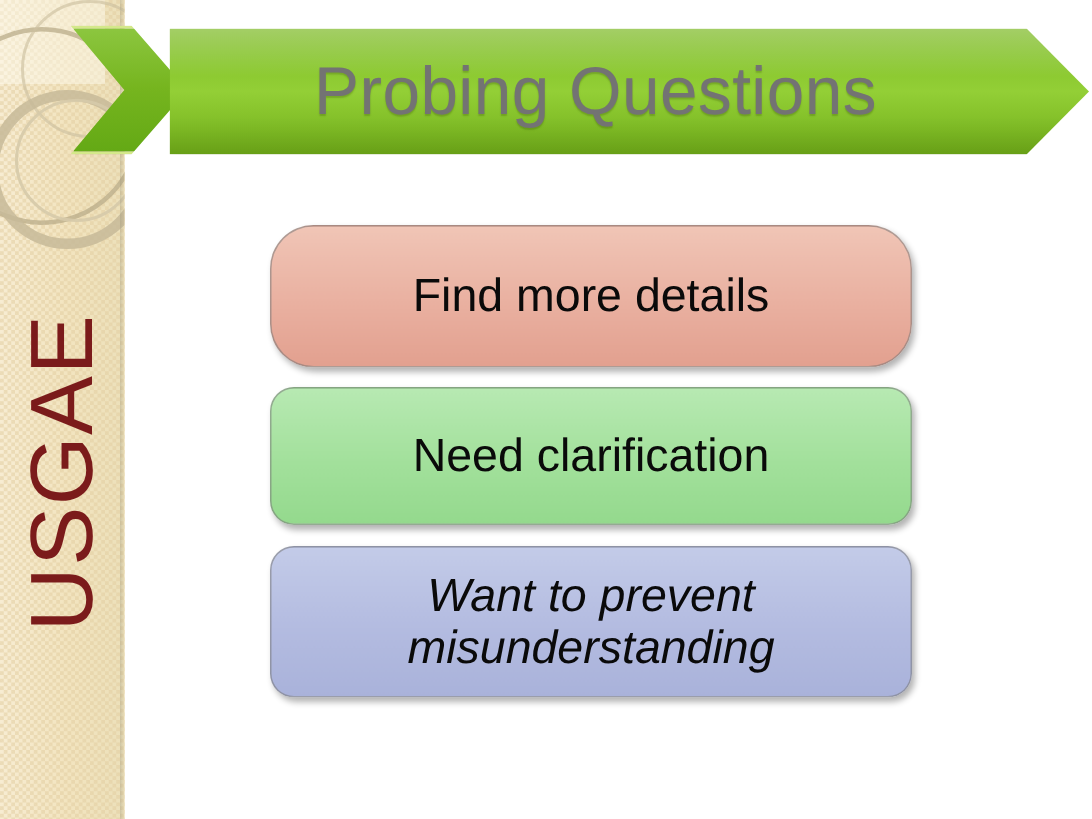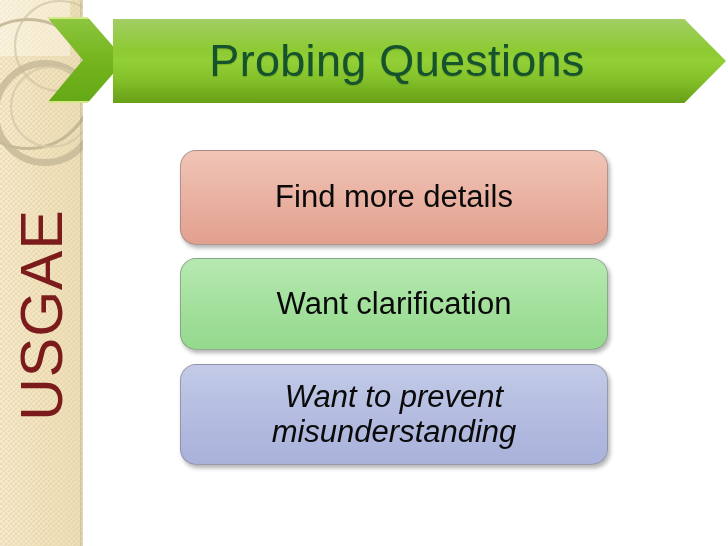--- a/index.html
+++ b/index.html
@@ -154,21 +154,21 @@
   }
   .banner-title {
     position: absolute;
     left: 113px;
     top: 19px;
     width: 568px;
     height: 84px;
     display: flex;
     align-items: center;
     justify-content: center;
-    color: #14532d;
+    color: #737373;
     font-size: 45px;
     font-weight: 400;
     letter-spacing: 0.3px;
     font-family: "Liberation Sans", sans-serif;
     text-shadow: 0 1px 1px rgba(60,90,10,0.30);
     white-space: nowrap;
   }
 
   
   .boxes {
@@ -192,20 +192,21 @@
     font-weight: 400;
     line-height: 1.12;
     font-family: "Liberation Sans", sans-serif;
     box-shadow: 2px 3px 4px rgba(0,0,0,0.30);
     border: 1px solid rgba(120,120,120,0.55);
   }
   .box-1 {
     top: 0px;
     height: 95px;
     background: linear-gradient(to bottom, #f0c5b6 0%, #e9b0a0 55%, #e2a08f 100%);
+    border-radius: 29px;
   }
   .box-2 {
     top: 108px;
     height: 92px;
     background: linear-gradient(to bottom, #b7e9b2 0%, #a2e09b 55%, #94d98d 100%);
   }
   .box-3 {
     top: 214px;
     height: 101px;
     background: linear-gradient(to bottom, #c3cbe8 0%, #b3bbe0 55%, #a9b2da 100%);
@@ -234,20 +235,20 @@
   <div class="banner-outline"></div>
   <div class="banner"></div>
   <div class="banner-hilite"></div>
   <div class="banner-title">Probing Questions</div>
 
   <div class="boxes">
     <div class="box box-1">
       <span class="box-text">Find more details</span>
     </div>
     <div class="box box-2">
-      <span class="box-text">Want clarification</span>
+      <span class="box-text">Need clarification</span>
     </div>
     <div class="box box-3">
       <span class="box-text">Want to prevent misunderstanding</span>
     </div>
   </div>
 
 </div>
 
 </body></html>

